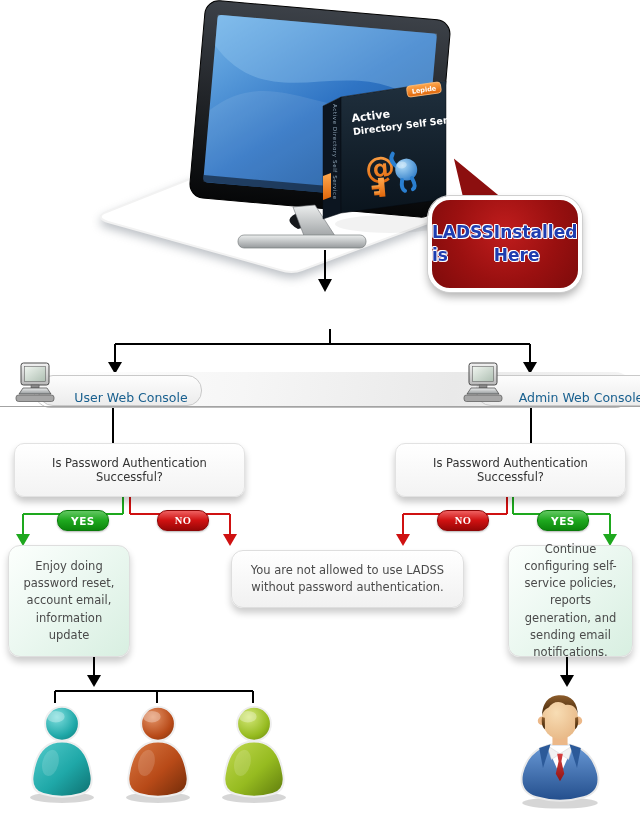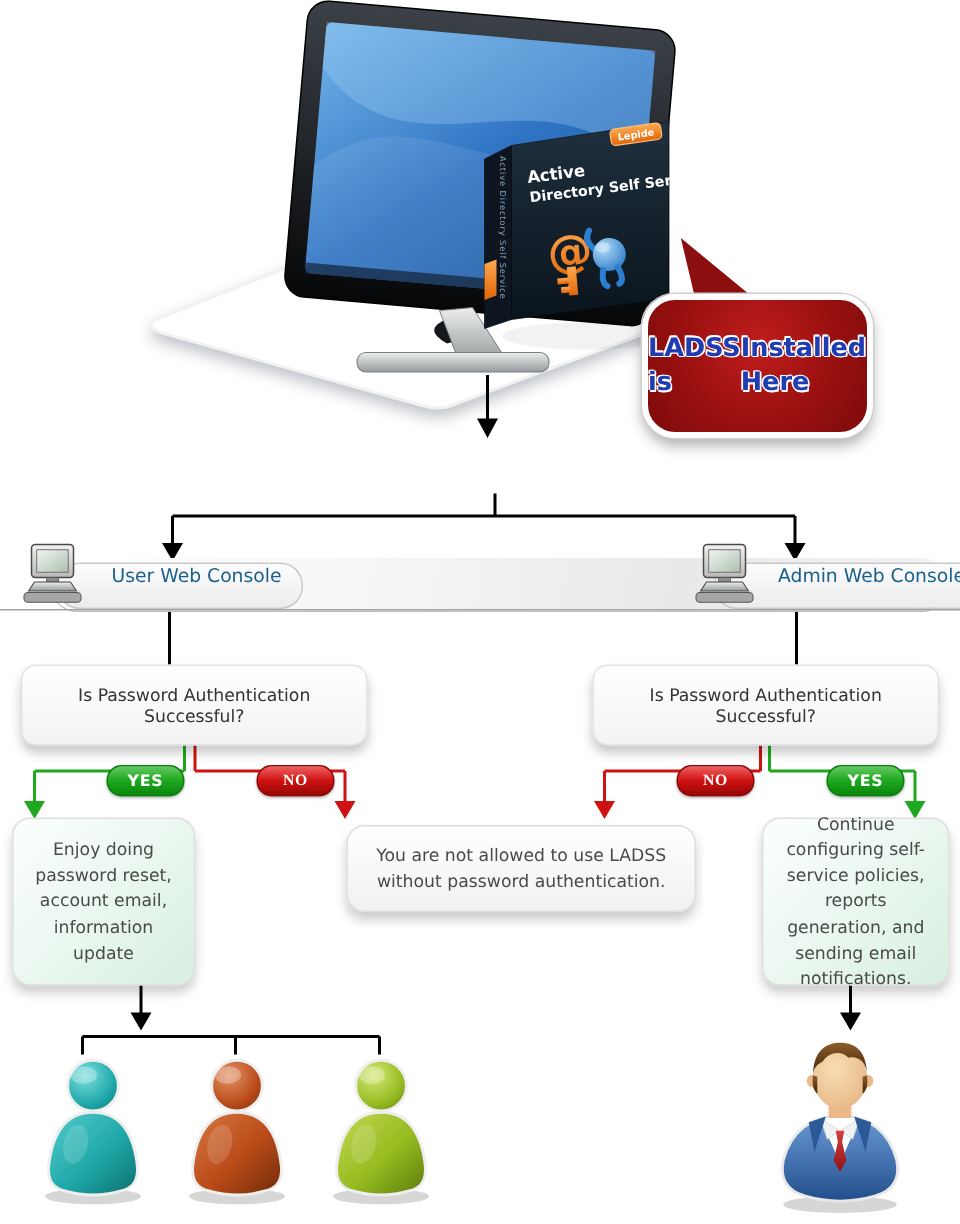--- a/index.html
+++ b/index.html
@@ -18,42 +18,41 @@
   .pill.browser{left:199px;top:303px;width:262px;height:27px;font-size:14px;}
   .consolebar{
     position:absolute;left:34px;top:372px;width:598px;height:35px;border-radius:17px;
     background:linear-gradient(100deg,#ffffff 0%,#f6f6f6 35%,#e9e9e9 70%,#f4f4f4 100%);
     box-shadow:0 1px 0 #bdbdbd;
   }
   .barline{position:absolute;left:0;top:406px;width:640px;height:1px;background:#a3a3a3;}
   .capsule{
     position:absolute;top:375px;height:29px;border:1px solid #c9c9c9;border-radius:15px;
     background:linear-gradient(#fdfdfd,#ececec);
-    display:flex;align-items:flex-start;justify-content:center;
+    display:flex;align-items:flex-end;justify-content:center;
     color:var(--link-blue);font-size:12.5px;
   }
   .capsule.user{left:38px;width:140px;padding-left:22px;}
   .capsule.admin{left:476px;width:156px;padding-left:26px;}
   .pc-icon{position:absolute;width:48px;height:48px;}
   .pc-icon.left{left:11px;top:360px;}
   .pc-icon.right{left:459px;top:360px;}
   .qbox{
     position:absolute;top:443px;width:231px;height:54px;border-radius:10px;
     background:linear-gradient(#ffffff,#f3f3f3);
     border:1px solid #e2e2e2;box-shadow:0 5px 7px rgba(0,0,0,.22);
     display:flex;align-items:center;justify-content:center;text-align:center;
     font-size:11.5px;color:#333;padding:0 14px;box-sizing:border-box;
   }
   .qbox.left{left:14px;} .qbox.right{left:395px;}
   .tag{
     position:absolute;top:510px;width:50px;height:19px;border-radius:10px;
     display:flex;align-items:center;justify-content:center;
     color:#fff;font-size:10.5px;font-weight:bold;letter-spacing:.5px;
     box-shadow:0 1px 2px rgba(0,0,0,.3);
-    margin-left:14px;
   }
   .tag.yes{background:linear-gradient(#62c862,var(--yes-green) 50%,#0c860c);border:1px solid #0a7a0a;}
   .tag.no{background:linear-gradient(#ee6060,var(--no-red) 50%,#970707);border:1px solid #8d0606;font-family:Liberation Serif, serif;}
   .tag.yes-l{left:57px;} .tag.no-l{left:157px;} .tag.no-r{left:437px;} .tag.yes-r{left:537px;}
   .outbox{
     position:absolute;border-radius:12px;border:1px solid #dedede;
     box-shadow:0 5px 7px rgba(0,0,0,.2);
     display:flex;align-items:center;justify-content:center;text-align:center;
     font-size:11.5px;color:#4a4a4a;line-height:1.5;padding:16px 8px;box-sizing:border-box;
   }

